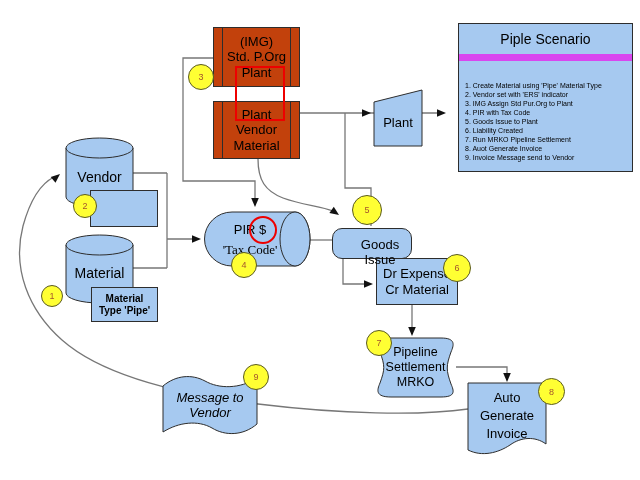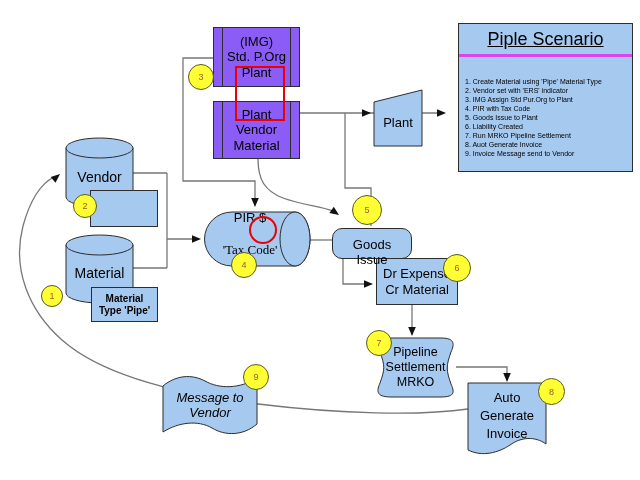--- a/index.html
+++ b/index.html
@@ -4,33 +4,33 @@
 <style>
   html,body{margin:0;padding:0;background:#888;}
   #slide{
     position:relative;width:640px;height:480px;background:#ffffff;overflow:hidden;
     font-family:"Liberation Sans", sans-serif;color:#000;
   }
   #conn-svg{position:absolute;left:0;top:0;z-index:1;}
   .lbl{position:absolute;z-index:3;text-align:center;display:flex;flex-direction:column;
        justify-content:center;align-items:center;line-height:1.18;pointer-events:none;}
   .node-box{position:absolute;z-index:2;background:#a6c9f0;border:1px solid #2d2d2d;box-sizing:border-box;}
-  .proc-box{position:absolute;z-index:2;background:#8b5cf6;border:1px solid #2d2d2d;box-sizing:border-box;
+  .proc-box{position:absolute;z-index:2;background:#c2410c;border:1px solid #2d2d2d;box-sizing:border-box;
             display:flex;flex-direction:column;justify-content:center;text-align:center;
             font-size:13px;line-height:15.5px;}
   .proc-bar{position:absolute;top:0;bottom:0;width:1px;background:#2d2d2d;}
   .badge{position:absolute;z-index:6;background:#ffff33;border:1px solid #5a5a20;border-radius:50%;
          display:flex;align-items:center;justify-content:center;
          font-size:9px;color:#a3552c;box-sizing:border-box;}
   .red-rect{position:absolute;z-index:5;border:2px solid #ee0000;box-sizing:border-box;}
   .red-ellipse{position:absolute;z-index:5;border:2px solid #ee0000;border-radius:50%;box-sizing:border-box;}
   #scenario-panel{position:absolute;left:458px;top:23px;width:175px;height:149px;z-index:2;
                   background:#a6c9f0;border:1px solid #2d2d2d;box-sizing:border-box;}
-  #scenario-title{height:30px;border-bottom:3px solid #d946ef;display:flex;align-items:center;
-                  justify-content:center;font-size:18px;text-decoration:underline;}
+  #scenario-title{height:30px;border-bottom:7px solid #d946ef;display:flex;align-items:center;
+                  justify-content:center;font-size:14px;}
   #scenario-list{padding:20px 3px 0 6px;font-size:7px;line-height:9px;text-align:left;}
   .fs14{font-size:14px;} .fs13{font-size:13px;} .fs12{font-size:12.5px;}
 </style>
 </head>
 <body>
 
 <div id="slide">
 
   <svg id="conn-svg" width="640" height="480" viewBox="0 0 640 480">
     <g fill="none" stroke="#777777" stroke-width="1.3">
@@ -126,38 +126,38 @@
 
   <div class="node-box" style="left:90px;top:190px;width:68px;height:37px;z-index:4;"></div>
 
   <div class="node-box" style="left:91px;top:287px;width:67px;height:35px;z-index:4;"></div>
   <div class="lbl" style="left:91px;top:287px;width:67px;height:35px;font-size:10px;font-weight:bold;z-index:4;">
     <div>Material</div>
     <div>Type 'Pipe'</div>
   </div>
 
   <div class="node-box" style="left:332px;top:228px;width:80px;height:31px;border-radius:10px;"></div>
-  <div class="lbl fs13" style="left:332px;top:228px;width:80px;height:48px;">
+  <div class="lbl fs13" style="left:340px;top:228px;width:80px;height:48px;">
     <div>Goods</div>
     <div>Issue</div>
   </div>
 
   <div class="node-box" style="left:376px;top:258px;width:82px;height:47px;"></div>
   <div class="lbl fs13" style="left:376px;top:258px;width:82px;height:47px;">
     <div>Dr Expense</div>
     <div>Cr Material</div>
   </div>
 
   <div class="lbl fs13" style="left:374px;top:109px;width:48px;height:28px;">Plant</div>
 
   <div class="lbl fs14" style="left:66px;top:165px;width:67px;height:24px;">Vendor</div>
 
   <div class="lbl fs14" style="left:66px;top:261px;width:67px;height:24px;">Material</div>
 
-  <div class="lbl fs13" style="left:204px;top:210px;width:92px;height:16px;">PIR $</div>
+  <div class="lbl fs13" style="left:204px;top:222px;width:92px;height:16px;">PIR $</div>
   <div class="lbl fs13" style="left:204px;top:242px;width:92px;height:16px;font-family:Liberation Serif, serif;">'Tax Code'</div>
 
   <div class="lbl fs13" style="left:468px;top:388px;width:78px;height:56px;line-height:18px;">
     <div>Auto</div>
     <div>Generate</div>
     <div>Invoice</div>
   </div>
 
   <div class="lbl fs12" style="left:375px;top:338px;width:81px;height:59px;">
     <div>Pipeline</div>

